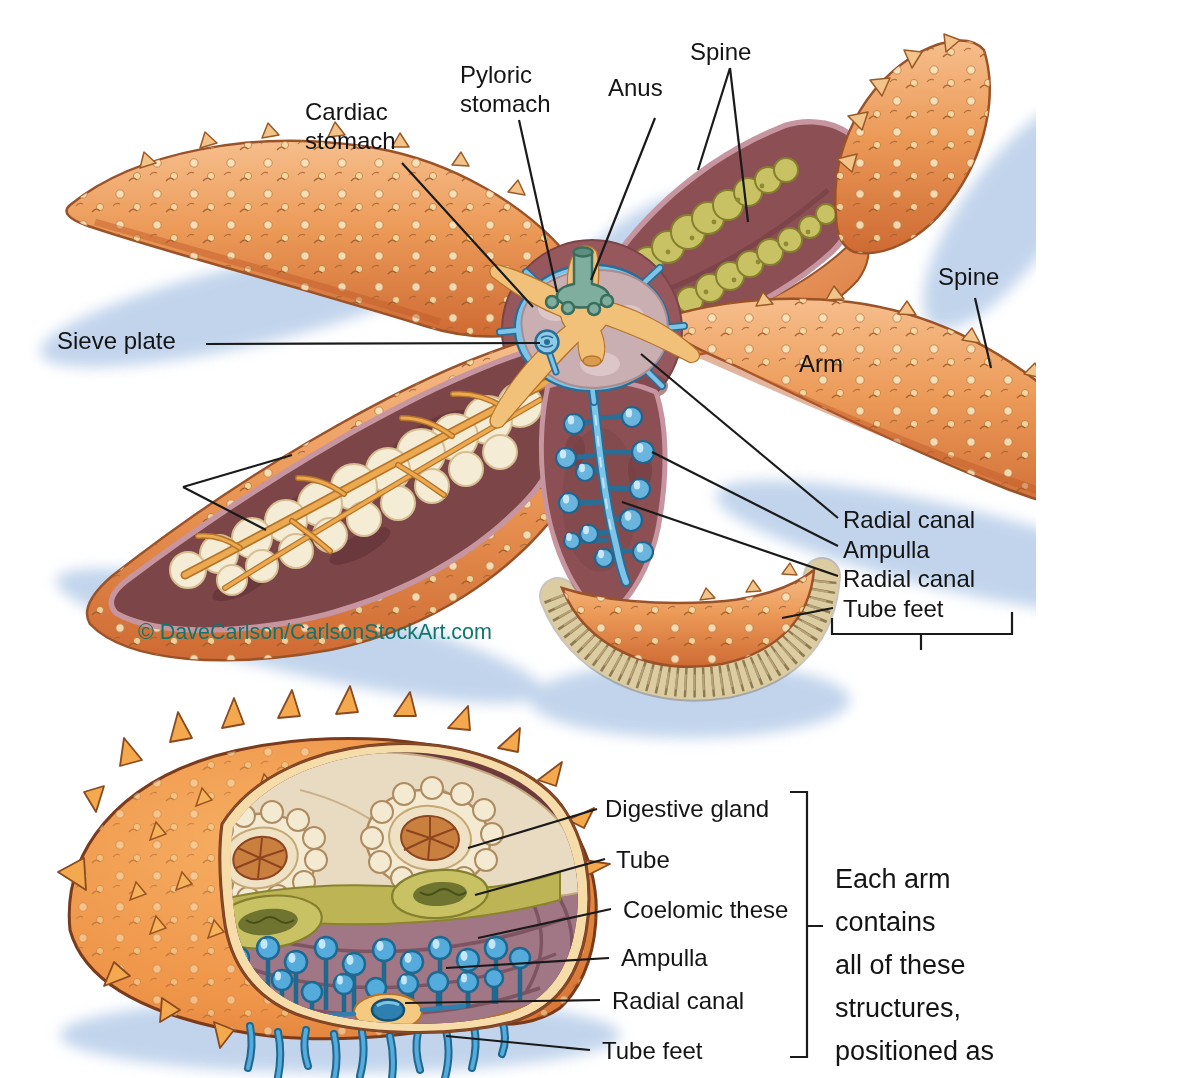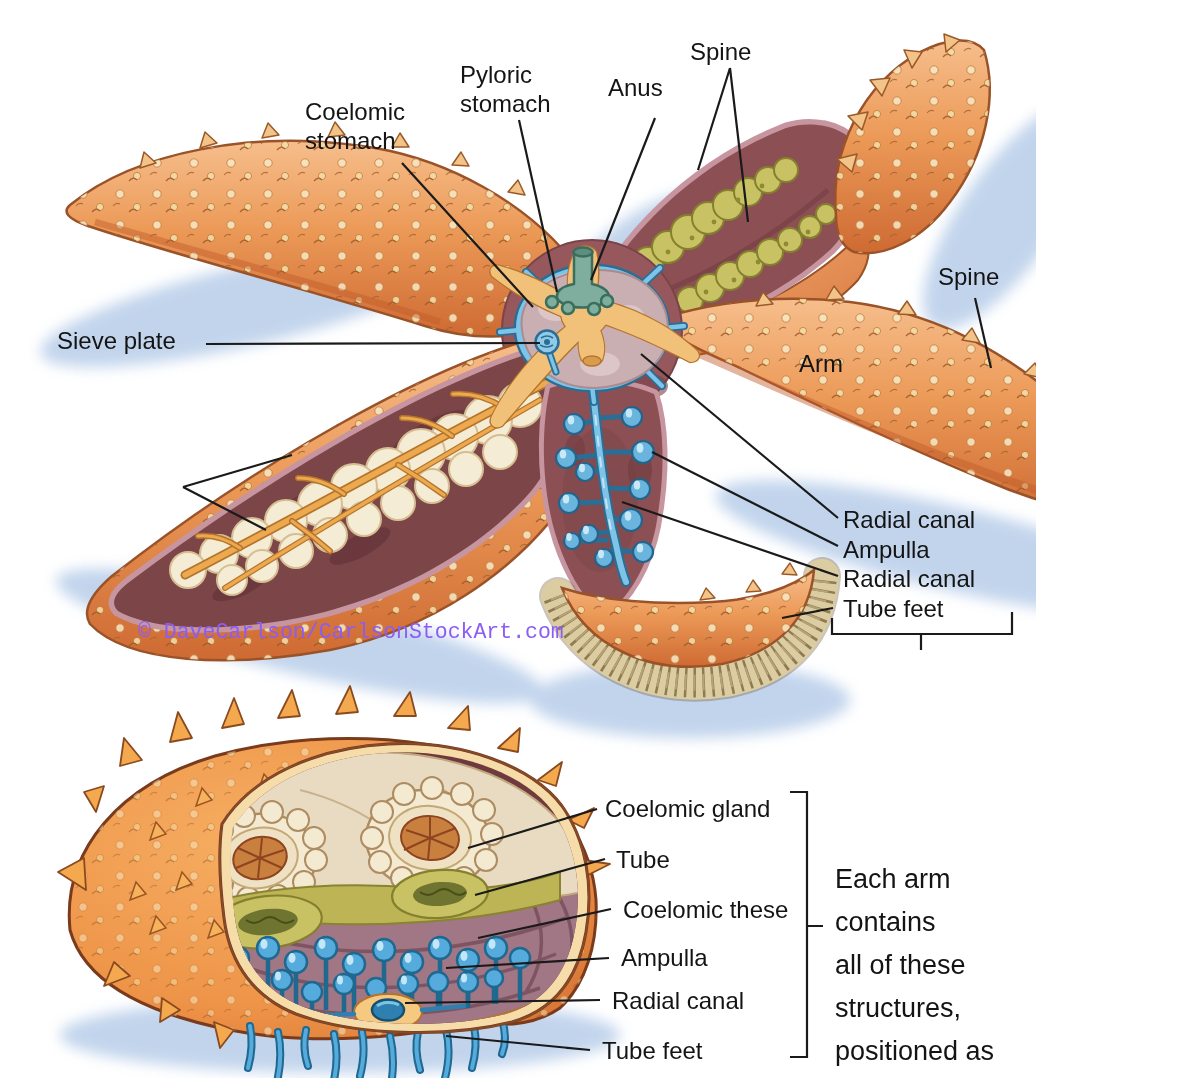--- a/index.html
+++ b/index.html
@@ -1,20 +1,20 @@
 <!DOCTYPE html>
 <html><head>
 <meta charset="utf-8">
 <style>
   html,body{margin:0;padding:0;background:#fff;}
   .stage{position:relative;width:1036px;height:1078px;background:#ffffff;overflow:hidden;
          font-family:"Liberation Sans","DejaVu Sans",sans-serif;}
   .art{position:absolute;left:0;top:0;}
   .lbl{position:absolute;color:#141414;font-size:24px;line-height:29px;white-space:pre-line;}
-  .lbl.sm{font-size:21.5px;line-height:25px;color:#8b5cf6;font-family:Liberation Mono, monospace;}
+  .lbl.sm{font-size:21.5px;line-height:25px;color:#0f766e;}
   .lbl.note{font-size:27px;line-height:43px;}
 </style>
 </head>
 <body>
 
 <div class="stage">
 
 <svg class="art" width="1200" height="1078" viewBox="0 0 1200 1078">
   <defs>
     <linearGradient id="armGrad" x1="0" y1="0" x2="0" y2="1">
@@ -617,35 +617,35 @@
     <path d="M 611,909 L 478,938"></path>
     <path d="M 609,958 L 446,968"></path>
     <path d="M 600,1000 L 405,1003"></path>
     <path d="M 590,1050 L 446,1036"></path>
     <path d="M 790,792 L 807,792 L 807,1057 L 790,1057 M 807,926 L 823,926"></path>
   </g>
 </svg>
 
 <div class="lbl" style="left:460px;top:60px">Pyloric
 stomach</div>
-<div class="lbl" style="left:305px;top:97px">Coelomic
+<div class="lbl" style="left:305px;top:97px">Cardiac
 stomach</div>
 <div class="lbl" style="left:608px;top:73px">Anus</div>
 <div class="lbl" style="left:690px;top:37px">Spine</div>
 <div class="lbl" style="left:938px;top:262px">Spine</div>
 <div class="lbl" style="left:1062px;top:305px">Eye plate</div>
 <div class="lbl" style="left:799px;top:349px">Arm</div>
 <div class="lbl" style="left:57px;top:326px">Sieve plate</div>
 <div class="lbl" style="left:843px;top:505px">Radial canal</div>
 <div class="lbl" style="left:843px;top:535px">Ampulla</div>
 <div class="lbl" style="left:843px;top:564px">Radial canal</div>
 <div class="lbl" style="left:843px;top:594px">Tube feet</div>
 <div class="lbl sm" style="left:138px;top:620px">© DaveCarlson/CarlsonStockArt.com</div>
 
-<div class="lbl" style="left:605px;top:794px">Coelomic gland</div>
+<div class="lbl" style="left:605px;top:794px">Digestive gland</div>
 <div class="lbl" style="left:616px;top:845px">Tube</div>
 <div class="lbl" style="left:623px;top:895px">Coelomic these</div>
 <div class="lbl" style="left:621px;top:943px">Ampulla</div>
 <div class="lbl" style="left:612px;top:986px">Radial canal</div>
 <div class="lbl" style="left:602px;top:1036px">Tube feet</div>
 <div class="lbl note" style="left:835px;top:858px">Each arm contains
 all of these structures,
 positioned as shown
 in this cross-section.</div>
 

